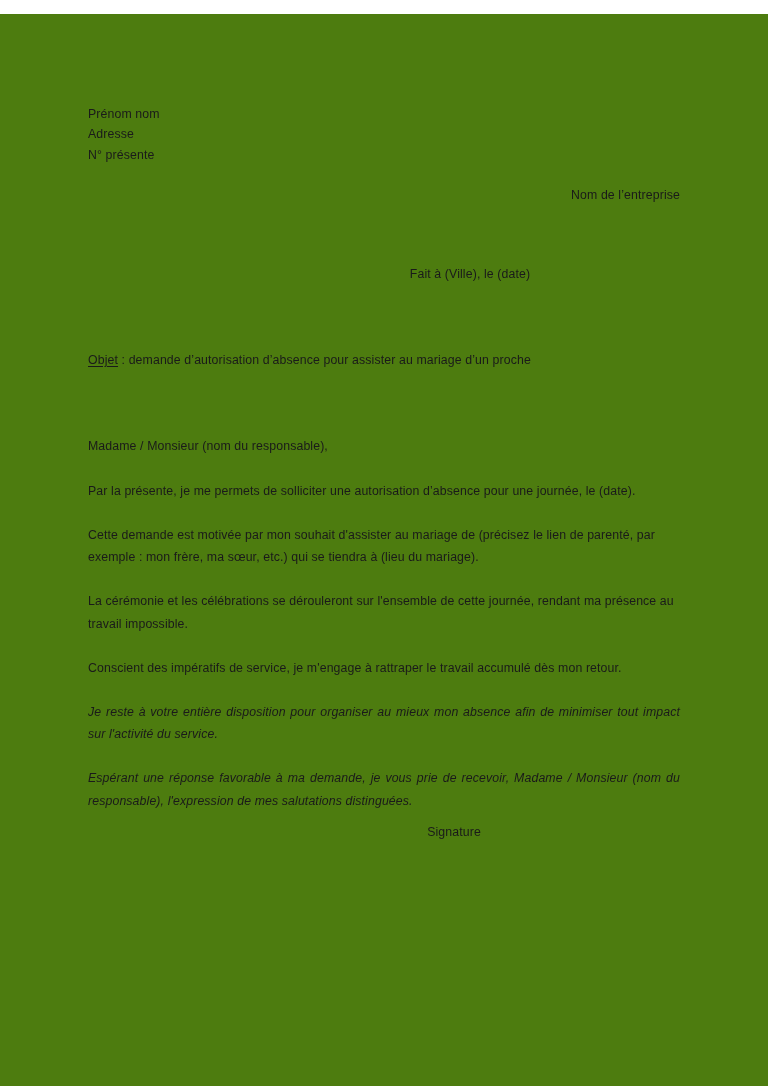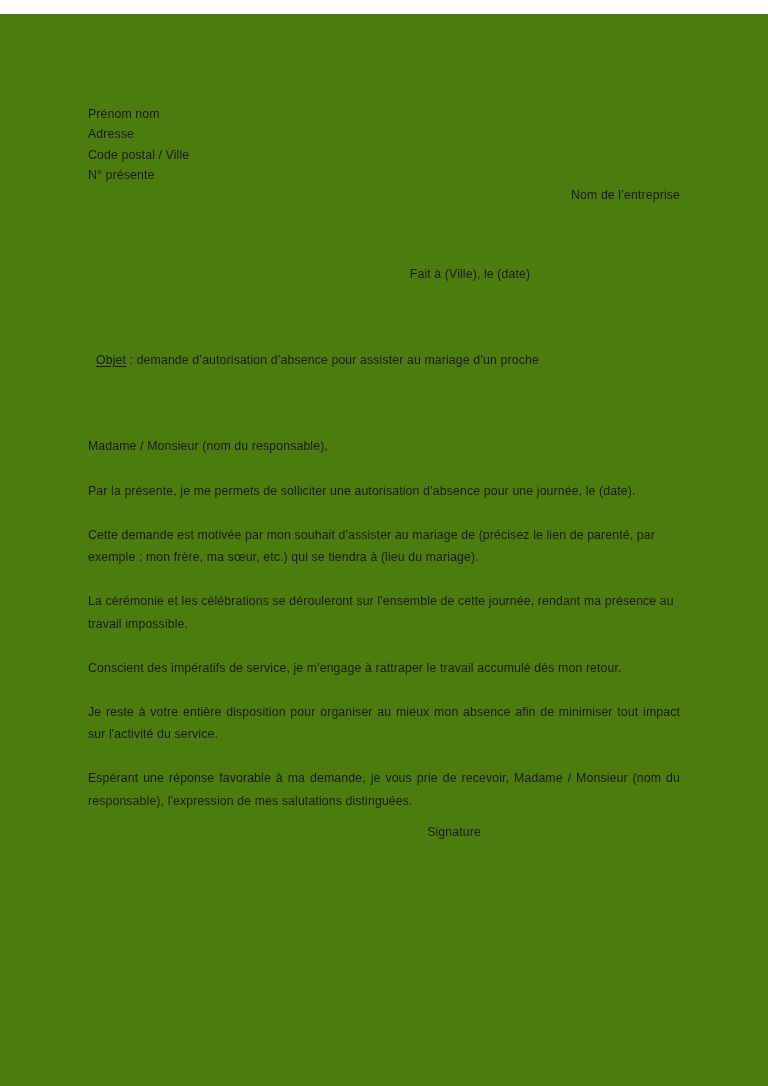--- a/index.html
+++ b/index.html
@@ -65,21 +65,21 @@
   .place-date-line {
     font-size: 12.3px;
     line-height: 20.4px;
     letter-spacing: 0.01em;
     text-align: center;
   }
 
   
   .subject-block {
     position: absolute;
-    left: 8px;
+    left: 0;
     top: 336px;
     width: 592px;
   }
   .subject-line {
     font-size: 12.3px;
     line-height: 20px;
     letter-spacing: 0.01em;
   }
   .subject-label {
     text-decoration: underline;
@@ -102,20 +102,21 @@
   .para {
     font-size: 12.3px;
     line-height: 22.8px;
     letter-spacing: 0.01em;
     margin: 0 0 21px 0;
     text-align: left;
   }
   .para.justified {
     text-align: justify;
     text-justify: inter-word;
+    font-style: italic;
   }
   .para:last-child {
     margin-bottom: 0;
   }
 
   
   .signature-block {
     position: absolute;
     right: 16px;
     top: 808px;
@@ -130,21 +131,20 @@
 </style>
 </head>
 <body>
 
 <div class="page">
   <div class="sheet">
 
     <div class="sender-block">
       <div class="sender-line">Prénom nom</div>
       <div class="sender-line">Adresse</div>
-      <div class="sender-line">Code postal / Ville</div>
       <div class="sender-line">N° présente</div>
     </div>
 
     <div class="recipient-block">
       <div class="recipient-line">Nom de l’entreprise</div>
     </div>
 
     <div class="place-date-block">
       <div class="place-date-line">Fait à (Ville), le (date)</div>
     </div>

